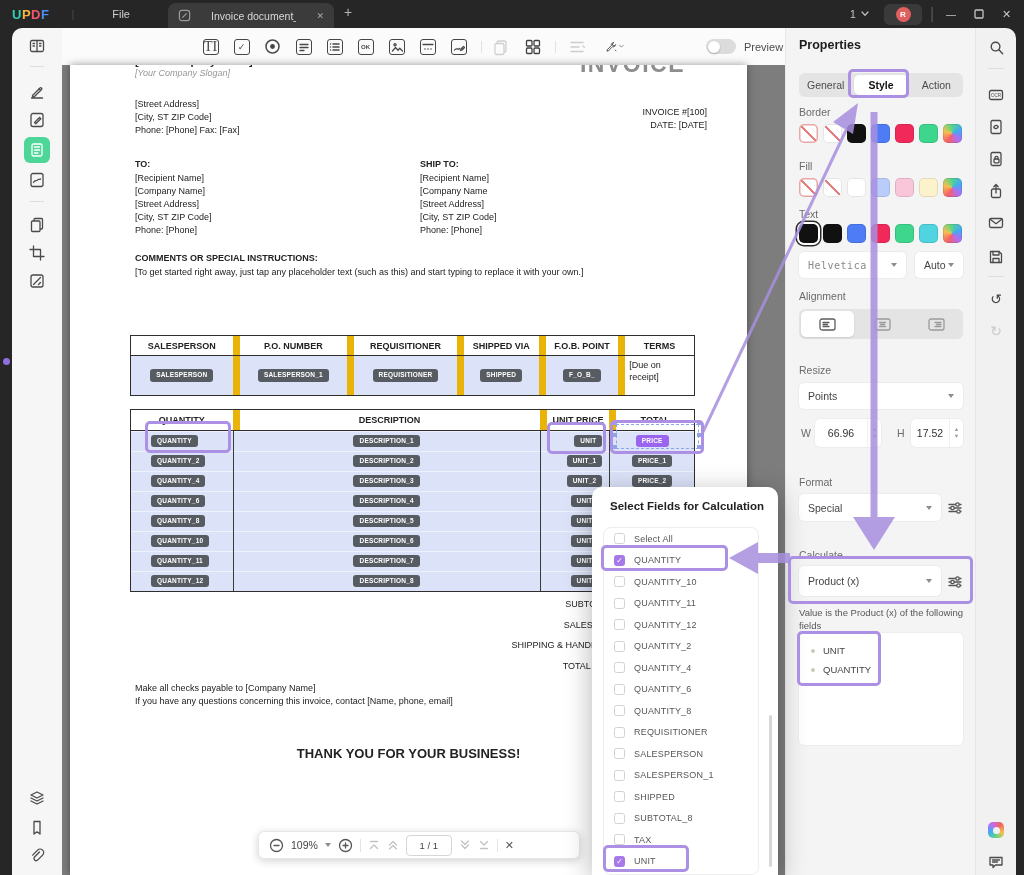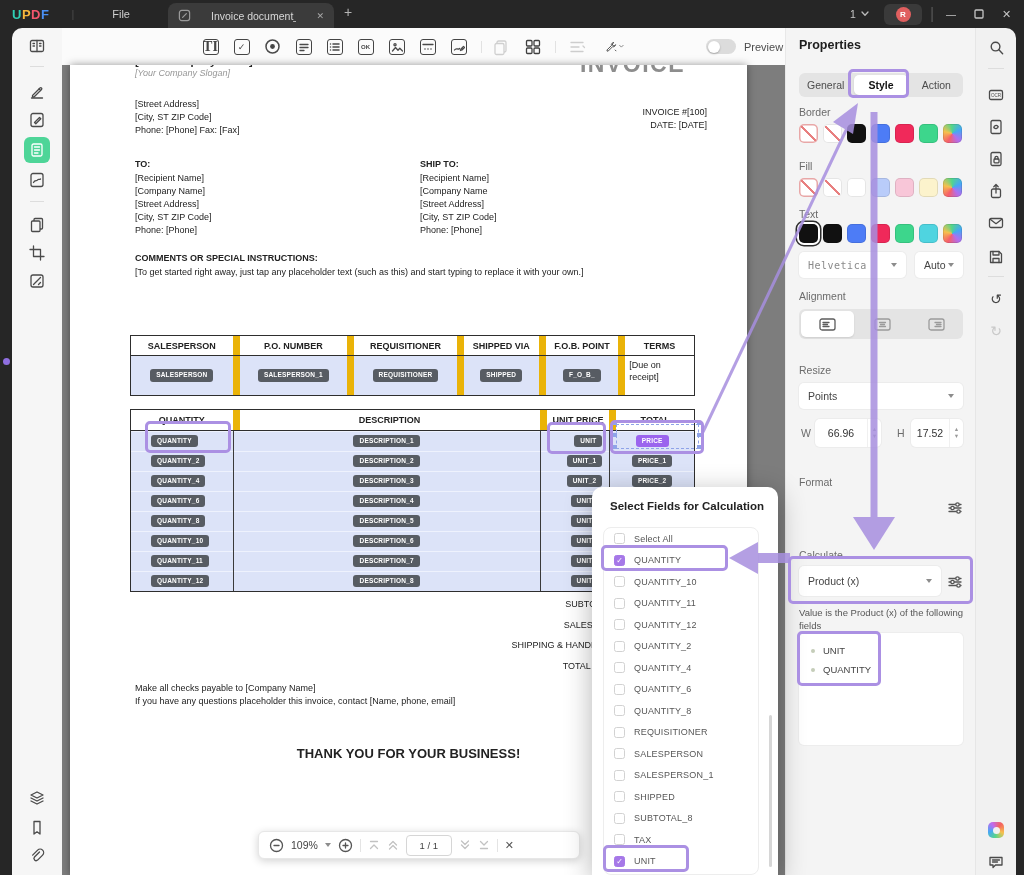--- a/index.html
+++ b/index.html
@@ -203,21 +203,21 @@
     </div>
     <div class="sideic" style="top:816px">
       <svg class="ic" width="18" height="18" viewBox="0 0 18 18">
           <path d="m11.5 4-5 5a2.2 2.2 0 0 0 3.1 3.1l5-5a3.5 3.5 0 0 0-4.95-4.95l-5 5"></path>
         </svg>
     </div>
   </div>
 
   <div class="toolstrip">
     <div class="tbi" style="left:139px">
-        <div class="fbox" style="font-family:'Liberation Serif',serif;font-size:14px;font-weight:700">TI</div>
+        <div class="fbox" style="font-family:'Liberation Serif',serif;font-size:14px;font-weight:400">TI</div>
       </div>
     <div class="tbi" style="left:170px">
         <div class="fbox" style="font-size:9px">✓</div>
       </div>
     <div class="tbi" style="left:201px">
       <svg class="ic" width="17" height="17" viewBox="0 0 17 17" style="stroke-width:1.5">
           <circle cx="8.5" cy="8.5" r="6.5"></circle>
           <circle cx="8.5" cy="8.5" r="2.4" fill="#454545" stroke="none"></circle>
         </svg>
     </div>
@@ -484,21 +484,21 @@
 
       <div class="abs" style="left:380px;top:529px;width:162px;text-align:right;line-height:20.7px">
           <div>SUBTOTAL</div>
           <div>SALES TAX</div>
           <div>SHIPPING &amp; HANDLING</div>
           <div>TOTAL DUE</div>
         </div>
 
       <div class="abs docline" style="left:65px;top:617px">
           <div>Make all checks payable to [Company Name]</div>
-          <div>If you have any questions placeholder this invoice, contact [Name, phone, email]</div>
+          <div>If you have any questions concerning this invoice, contact [Name, phone, email]</div>
         </div>
       <div class="abs" style="left:0;top:681px;width:677px;text-align:center;font-weight:700;font-size:13px">THANK YOU FOR YOUR BUSINESS!</div>
 
       <div class="dash" style="left:546px;top:359px;width:81px;height:23px"></div>
       <div class="hdl" style="left:543px;top:356px"></div>
       <div class="hdl" style="left:627px;top:356px"></div>
       <div class="hdl" style="left:543px;top:380px"></div>
       <div class="hdl" style="left:627px;top:380px"></div>
       <div class="hdl" style="left:543px;top:368px"></div>
       <div class="hdl" style="left:627px;top:368px"></div>
@@ -639,20 +639,24 @@
     <div class="plabel" style="left:111px;top:399px">H</div>
     <div class="spin" style="left:125px;top:391px;width:52px;height:28px">
       <span class="val">17.52</span>
       <span class="st">
           <span>▲</span>
           <span>▼</span>
         </span>
     </div>
 
     <div class="plabel" style="left:13px;top:448px">Format</div>
+    <div class="selbox" style="left:13px;top:466px;width:142px;height:27px">
+      <span>Special</span>
+      <span class="car"></span>
+    </div>
     <div class="abs" style="left:161px;top:472px">
       <svg class="ic" width="16" height="16" viewBox="0 0 16 16" style="stroke:#555">
           <path d="M2 4.5h12M2 8h12M2 11.5h12"></path>
           <circle cx="10.5" cy="4.5" r="1.7" fill="#fff"></circle>
           <circle cx="5.5" cy="8" r="1.7" fill="#fff"></circle>
           <circle cx="11.5" cy="11.5" r="1.7" fill="#fff"></circle>
         </svg>
     </div>
 
     <div class="plabel" style="left:13px;top:521px">Calculate</div>

